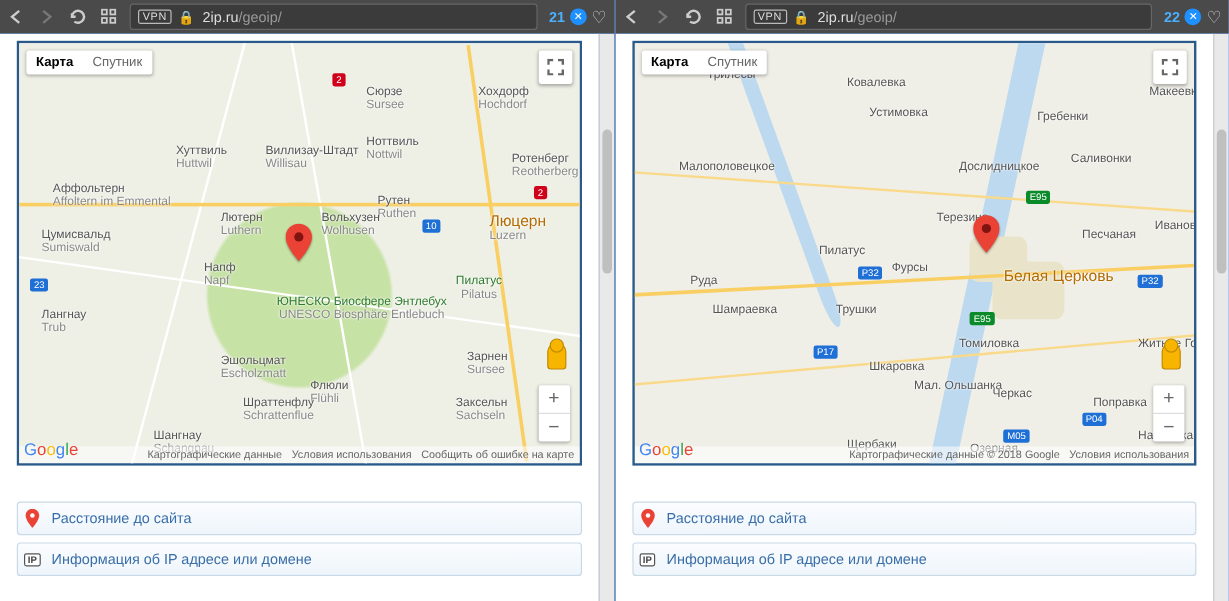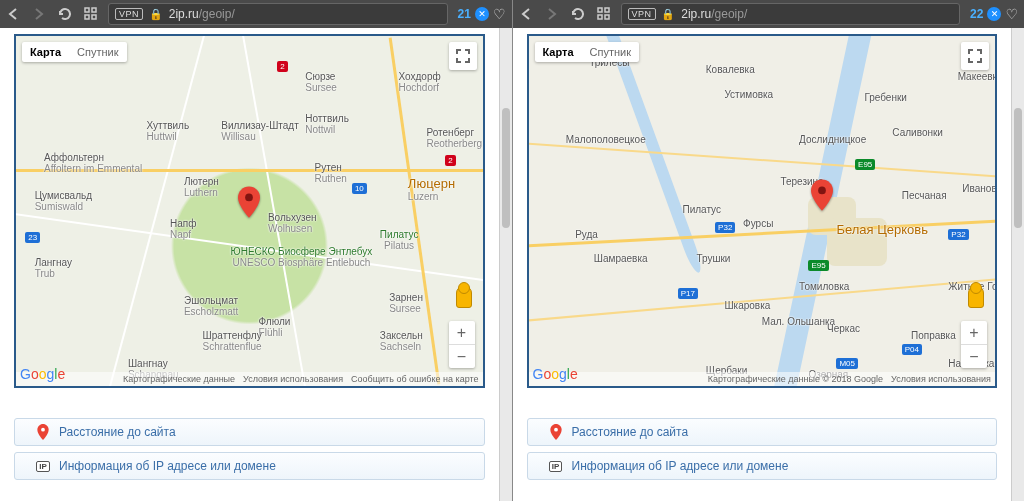--- a/index.html
+++ b/index.html
@@ -71,21 +71,21 @@
   .map-right .river{position:absolute;width:22px;height:150%;top:-20%;left:60%;background:#bcd9f0;border-radius:50%/10%;transform:rotate(12deg);z-index:3;}
   .map-right .river2{position:absolute;width:12px;height:80%;top:-10%;left:25%;background:#bcd9f0;border-radius:50%/10%;transform:rotate(-20deg);z-index:3;}
   .map-right .hwy{position:absolute;background:#f9cf64;z-index:5;height:3px;width:120%;left:-10%;}
   .map-right .hwy.e95{top:56%;transform:rotate(-3deg);}
   .map-right .hwy.p{height:2px;background:#f9d98a;}
   .map-right .hwy.p1{top:35%;transform:rotate(4deg);}
   .map-right .hwy.p2{top:75%;transform:rotate(-5deg);}
   .map-right .patch{position:absolute;background:#e8e3c9;width:48px;height:38px;border-radius:8px;z-index:4;}
   
   .widgets{display:flex;flex-direction:column;gap:6px;margin-top:18px;}
-  .widget{border:1px solid #c9d9e8;border-radius:3px;background:linear-gradient(#fbfdff,#eef5fb);padding:5px 20px;display:flex;align-items:center;gap:8px;cursor:pointer;}
+  .widget{border:1px solid #c9d9e8;border-radius:3px;background:linear-gradient(#fbfdff,#eef5fb);padding:5px 4px;display:flex;align-items:center;gap:8px;cursor:pointer;}
   .widget .icon{width:16px;height:16px;display:flex;align-items:center;justify-content:center;}
   .widget .label{font-size:12px;color:#3a6ea8;}
   .ip-badge{font-size:8px;font-weight:bold;color:#444;border:1.5px solid #555;padding:0 2px;border-radius:2px;background:#fff;}
   .scrollbar{width:12px;background:#e9e9e9;border-left:1px solid #ccc;display:flex;flex-direction:column;}
   .scrollbar .thumb{flex:0 0 120px;background:#bfbfbf;border-radius:6px;margin:80px 2px 0;}
   .body-wrap{flex:1;display:flex;overflow:hidden;}
 </style>
 </head>
 <body>
 
@@ -171,21 +171,21 @@
               <div class="place" style="left: 62%; top: 22%;">Ноттвиль<div class="place sub" style="position: static;">Nottwil</div></div>
               <div class="place" style="left: 82%; top: 10%;">Хохдорф<div class="place sub" style="position: static;">Hochdorf</div></div>
               <div class="place" style="left: 6%; top: 33%;">Аффольтерн<div class="place sub" style="position: static; text-align: center;">Affoltern im Emmental</div></div>
               <div class="place" style="left: 28%; top: 24%;">Хуттвиль<div class="place sub" style="position: static;">Huttwil</div></div>
               <div class="place" style="left: 4%; top: 44%;">Цумисвальд<div class="place sub" style="position: static;">Sumiswald</div></div>
               <div class="place" style="left: 44%; top: 24%;">Виллизау-Штадт<div class="place sub" style="position: static;">Willisau</div></div>
               <div class="place big" style="left: 84%; top: 40%;">Люцерн<div class="place sub" style="position: static;">Luzern</div></div>
               <div class="place" style="left: 88%; top: 26%;">Ротенберг<div class="place sub" style="position: static;">Reotherberg</div></div>
               <div class="place" style="left: 64%; top: 36%;">Рутен<div class="place sub" style="position: static;">Ruthen</div></div>
               <div class="place" style="left: 33%; top: 52%;">Напф<div class="place sub" style="position: static;">Napf</div></div>
-              <div class="place" style="left: 54%; top: 40%; margin-top: 36px;">Вольхузен<div class="place sub" style="position: static;">Wolhusen</div></div>
+              <div class="place" style="left: 54%; top: 40%;">Вольхузен<div class="place sub" style="position: static;">Wolhusen</div></div>
               <div class="place" style="left: 36%; top: 40%;">Лютерн<div class="place sub" style="position: static;">Luthern</div></div>
               <div class="place green" style="left: 78%; top: 55%;">Пилатус<div class="place sub" style="position: static;">Pilatus</div></div>
               <div class="place green" style="left: 46%; top: 60%;">ЮНЕСКО
 Биосфере
 Энтлебух<div class="place sub" style="position: static;">UNESCO Biosphäre Entlebuch</div></div>
               <div class="place" style="left: 36%; top: 74%;">Эшольцмат<div class="place sub" style="position: static;">Escholzmatt</div></div>
               <div class="place" style="left: 52%; top: 80%;">Флюли<div class="place sub" style="position: static;">Flühli</div></div>
               <div class="place" style="left: 40%; top: 84%;">Шраттенфлу<div class="place sub" style="position: static;">Schrattenflue</div></div>
               <div class="place" style="left: 4%; top: 63%;">Лангнау<div class="place sub" style="position: static;">Trub</div></div>
               <div class="place" style="left: 24%; top: 92%;">Шангнау<div class="place sub" style="position: static;">Schangnau</div></div>

